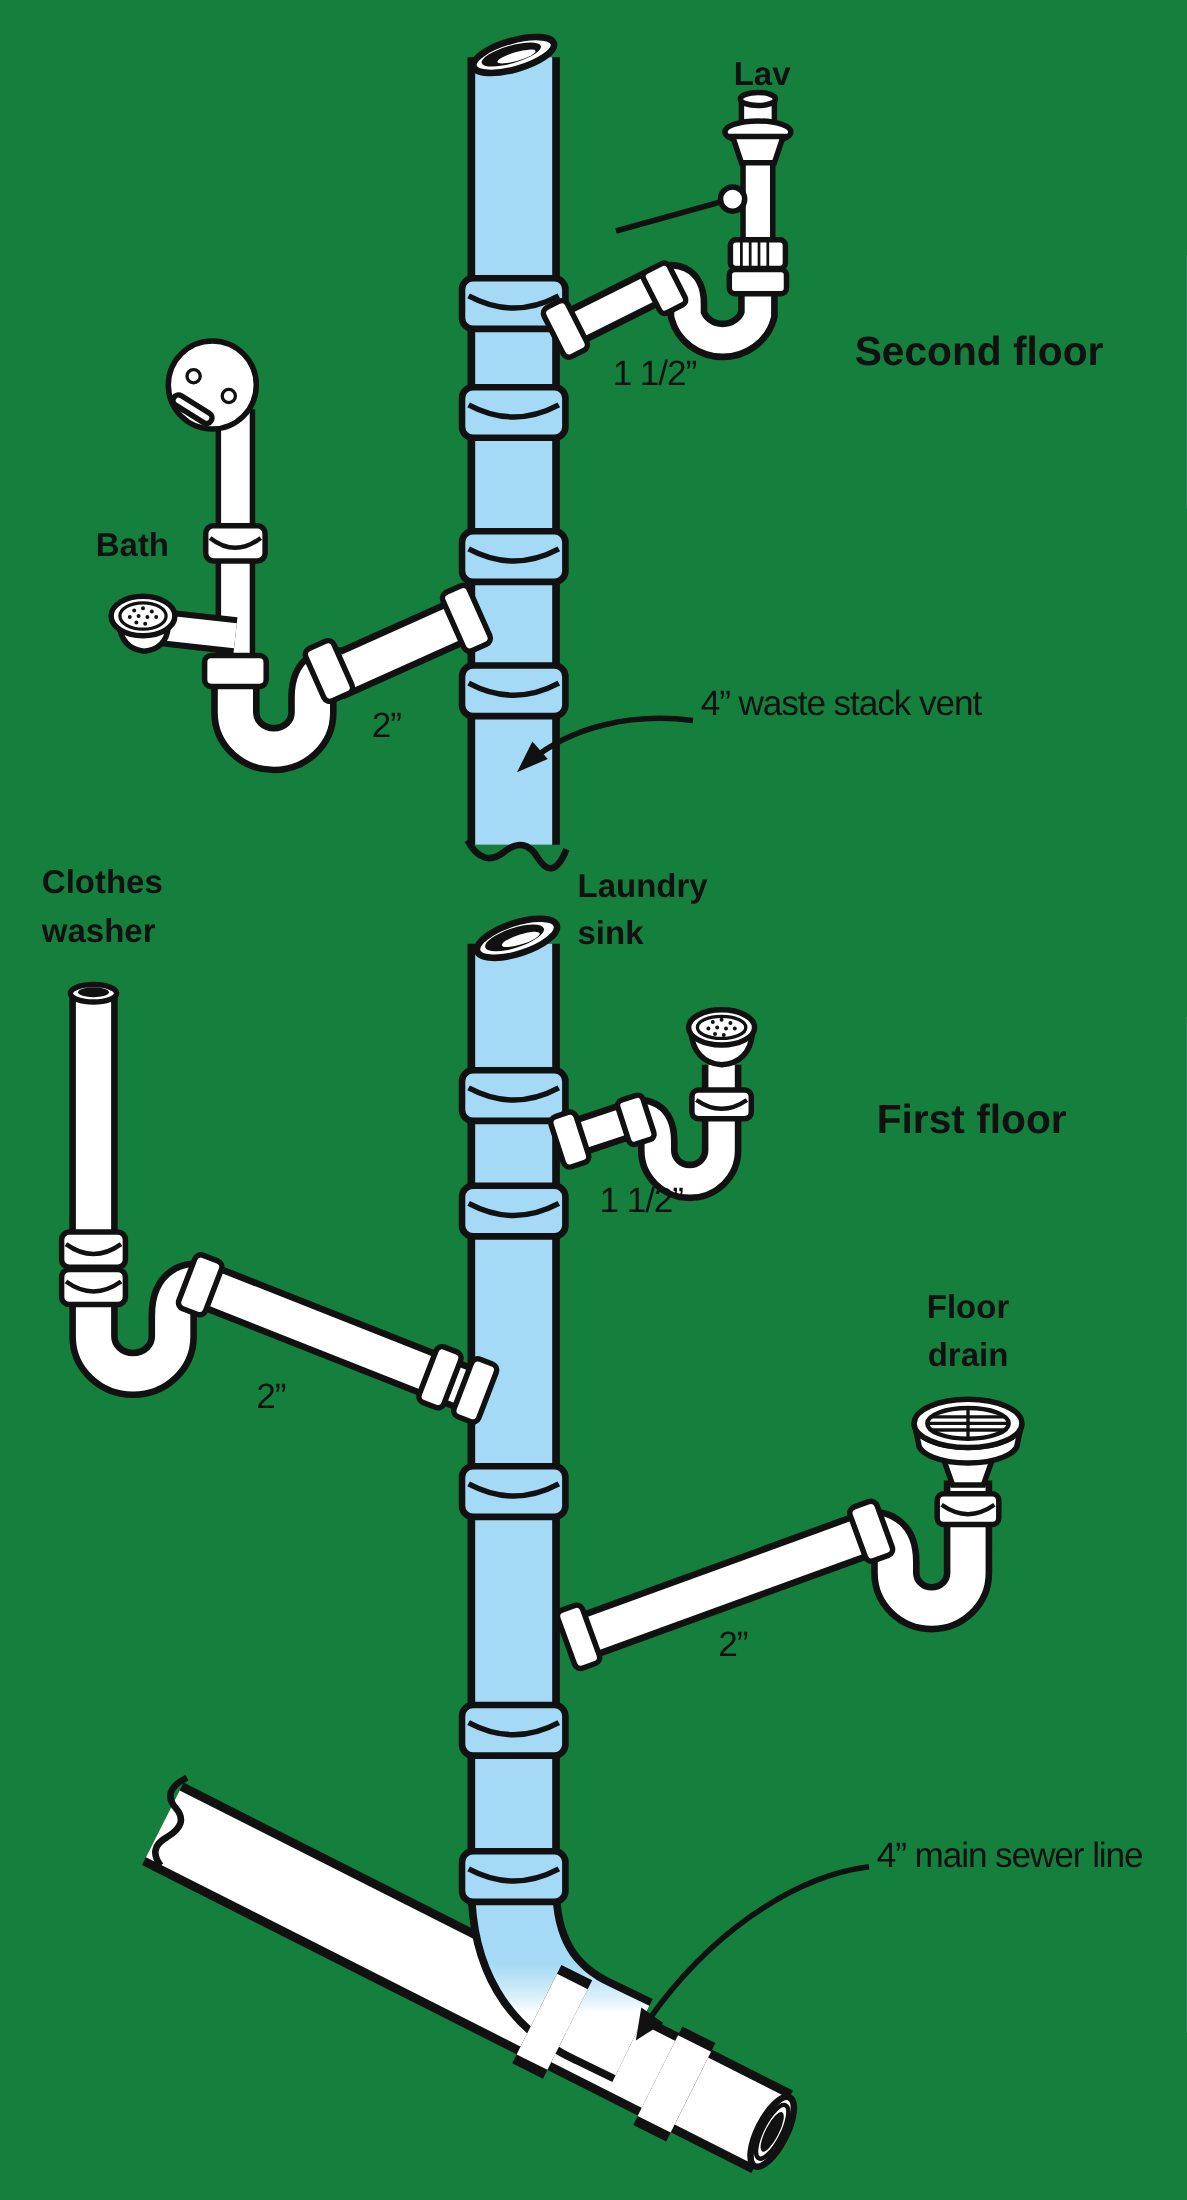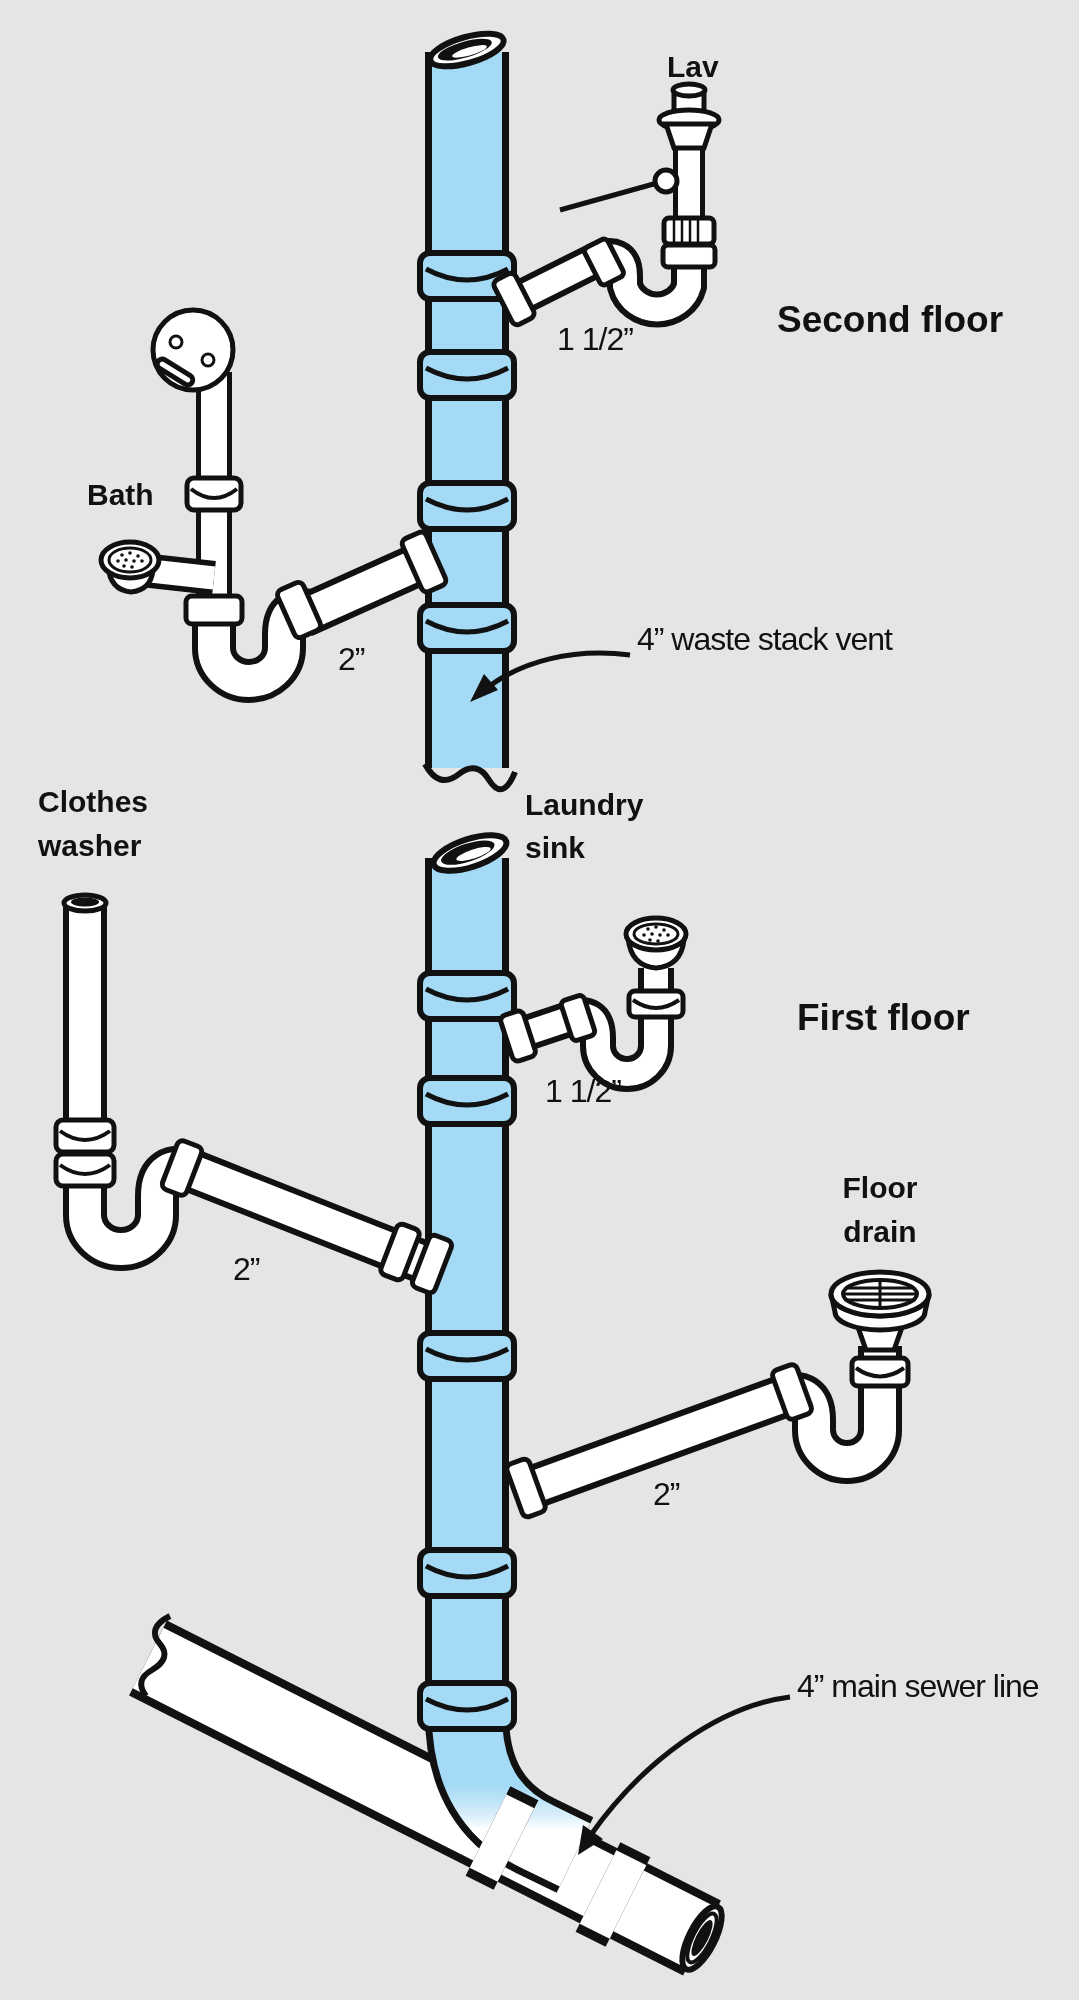--- a/index.html
+++ b/index.html
@@ -1,16 +1,16 @@
 <!DOCTYPE html>
 <html><head>
 <meta charset="utf-8">
 <style>
   html,body{margin:0;padding:0;background:#fff;}
-  .stage{position:relative;width:1079px;height:2000px;background:#e5e5e5;overflow:hidden;}
+  .stage{position:relative;width:1079px;height:2000px;background:#15803d;overflow:hidden;}
   svg text{font-family:"Liberation Sans",sans-serif;fill:#111;}
   .lbl{font-weight:bold;font-size:30px;}
   .floorlbl{font-weight:bold;font-size:37px;}
   .dim{font-size:32px;letter-spacing:-1px;}
   .band{fill:#fff;stroke:#111;stroke-width:5;}
   .outline{fill:none;stroke:#111;}
   .white{fill:none;stroke:#fff;}
 </style>
 </head>
 <body>

